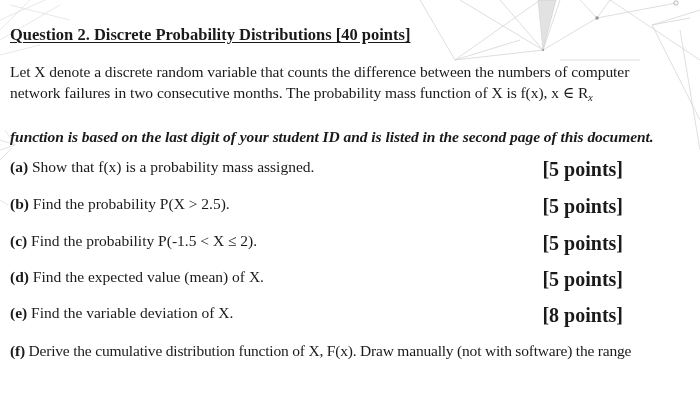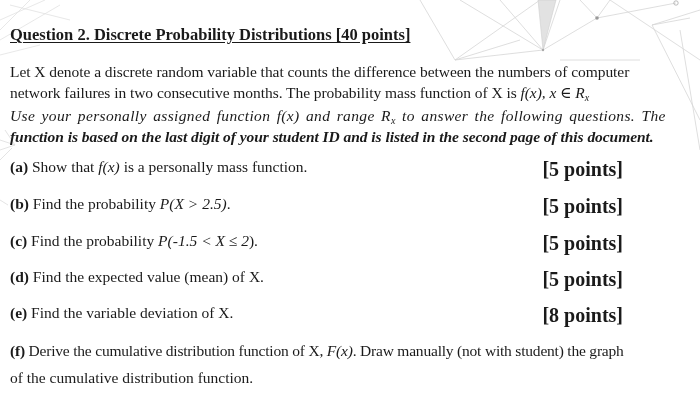--- a/index.html
+++ b/index.html
@@ -13,21 +13,21 @@
   .page { position:absolute; left:0; top:0; width:700px; height:405px; z-index:1; }
   .line { position:absolute; left:10px; white-space:nowrap; }
   .heading {
     top:25px; font-size:16.5px; font-weight:bold; text-decoration:underline;
     text-underline-offset:2px; letter-spacing:0px;
   }
   .para { font-size:15.5px; letter-spacing:-0.05px; }
   .ital { font-size:15.5px; font-style:italic; }
   .item { font-size:15.5px; }
   .lbl { font-weight:bold; }
-  .math { font-style:italic; }
+  .math { }
   .pts {
     position:absolute; right:77px; font-size:20px; font-weight:bold; white-space:nowrap;
   }
   .sub { font-size:10px; vertical-align:-3px; font-style:italic; }
 </style>
 </head>
 <body>
 
 <svg class="bg" viewBox="0 0 700 405" width="700" height="405">
   <g stroke="#d6d6d6" stroke-width="0.8" fill="none">
@@ -72,34 +72,32 @@
   </g>
 </svg>
 
 <div class="page">
 
   <div class="line heading">Question 2. Discrete Probability Distributions [40 points]</div>
 
   <div class="line para" style="top:63px;">Let X denote a discrete random variable that counts the difference between the numbers of computer</div>
   <div class="line para" style="top:84px;"><span>network failures in two consecutive months. The probability mass function of X is </span><span class="math">f(x), x ∈ R</span><span class="sub">x</span></div>
 
-  <div class="line ital" style="top:107px; letter-spacing:0.35px; word-spacing:2.2px;"><span>Use your personally assigned function f(x) and range R</span><span class="sub">x</span><span> to answer the following questions. The</span></div>
   <div class="line ital" style="top:128px; letter-spacing:-0.05px;font-weight:bold;">function is based on the last digit of your student ID and is listed in the second page of this document.</div>
 
-  <div class="line item" style="top:158px;"><span class="lbl">(a)</span><span> Show that </span><span class="math">f(x)</span><span> is a personally mass function.</span></div>
+  <div class="line item" style="top:158px;"><span class="lbl">(a)</span><span> Show that </span><span class="math">f(x)</span><span> is a probability mass assigned.</span></div>
   <div class="pts" style="top:158px;">[5 points]</div>
 
   <div class="line item" style="top:195px;"><span class="lbl">(b)</span><span> Find the probability </span><span class="math">P(X &gt; 2.5)</span><span>.</span></div>
   <div class="pts" style="top:195px;">[5 points]</div>
 
   <div class="line item" style="top:232px;"><span class="lbl">(c)</span><span> Find the probability </span><span class="math">P(-1.5 &lt; X ≤ 2</span><span>).</span></div>
   <div class="pts" style="top:232px;">[5 points]</div>
 
   <div class="line item" style="top:268px;"><span class="lbl">(d)</span><span> Find the expected value (mean) of X.</span></div>
   <div class="pts" style="top:268px;">[5 points]</div>
 
   <div class="line item" style="top:304px;"><span class="lbl">(e)</span><span> Find the variable deviation of X.</span></div>
   <div class="pts" style="top:304px;">[8 points]</div>
 
-  <div class="line item" style="top:342px; letter-spacing:-0.2px;"><span class="lbl">(f)</span><span> Derive the cumulative distribution function of X, </span><span class="math">F(x)</span><span>. Draw manually (not with student) the graph</span></div>
-  <div class="line item" style="top:369px;">of the cumulative distribution function.</div>
+  <div class="line item" style="top:342px; letter-spacing:-0.2px;"><span class="lbl">(f)</span><span> Derive the cumulative distribution function of X, </span><span class="math">F(x)</span><span>. Draw manually (not with software) the range</span></div>
 
 </div>
 
 </body></html>

